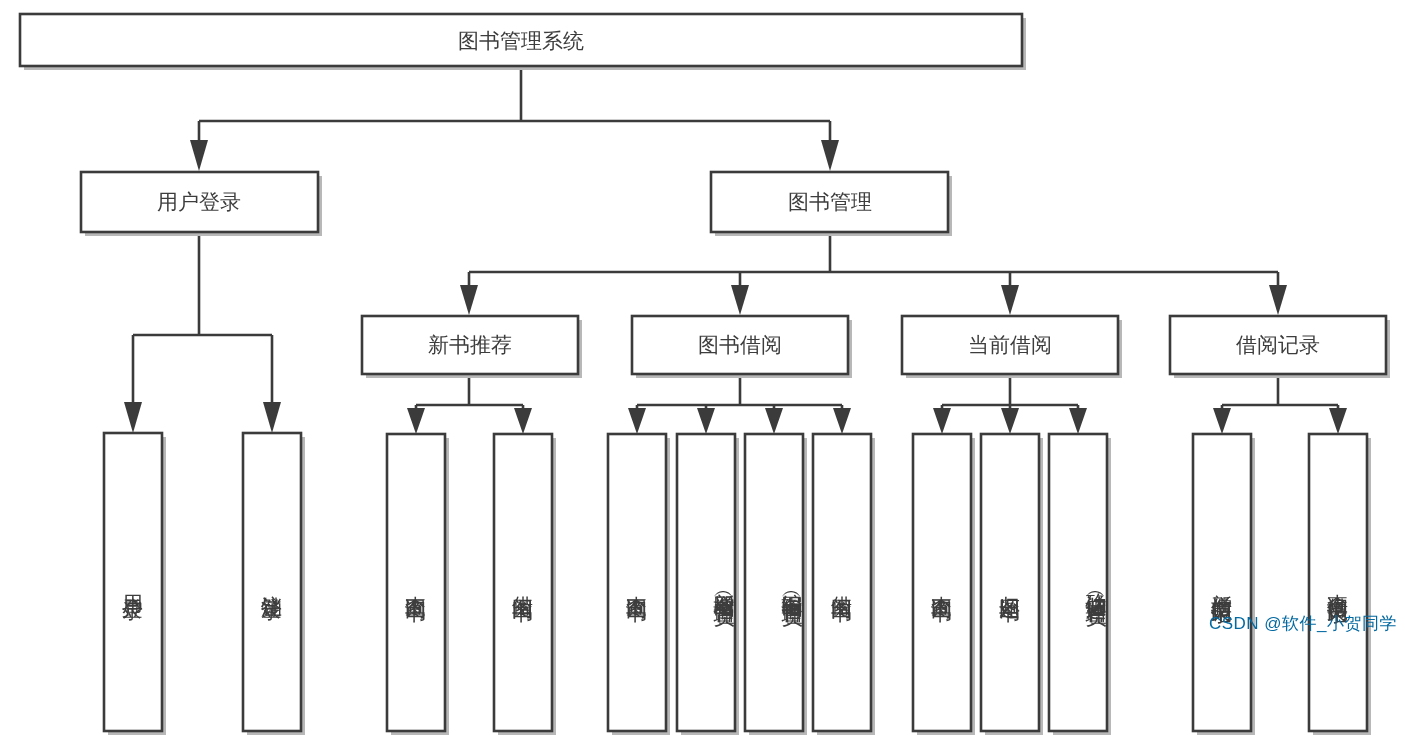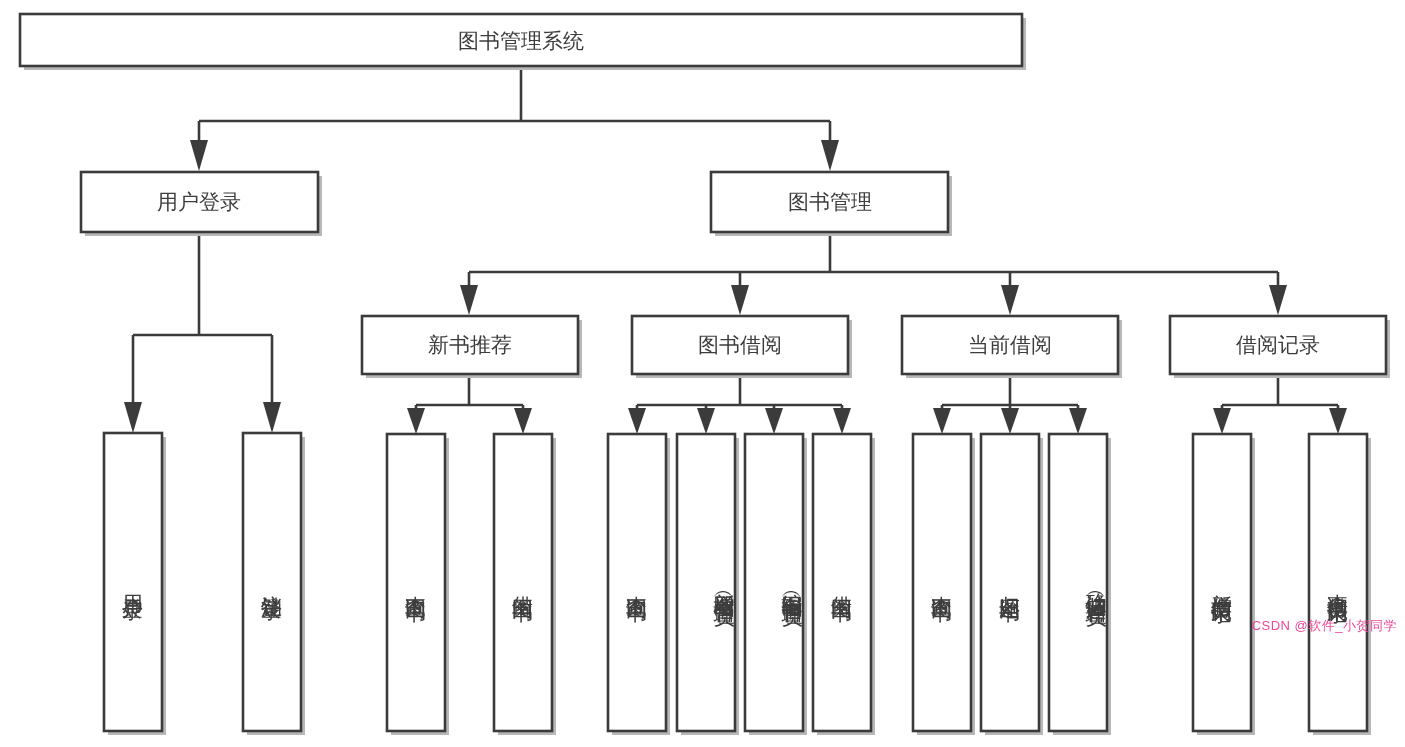--- a/index.html
+++ b/index.html
@@ -69,22 +69,22 @@
     pointer-events: none;
   }
   .label-vertical.centered {
     align-items: center;
   }
   .watermark {
     position: absolute;
     right: 8px;
     bottom: 6px;
     font-family: "Liberation Sans", "DejaVu Sans", sans-serif;
-    font-size: 13px;
-    color: #ec4899;
+    font-size: 17px;
+    color: #0369a1;
     letter-spacing: 0.5px;
     white-space: nowrap;
     pointer-events: none;
   }
 </style>
 </head>
 <body>
 
 <div id="diagram-root">
 

